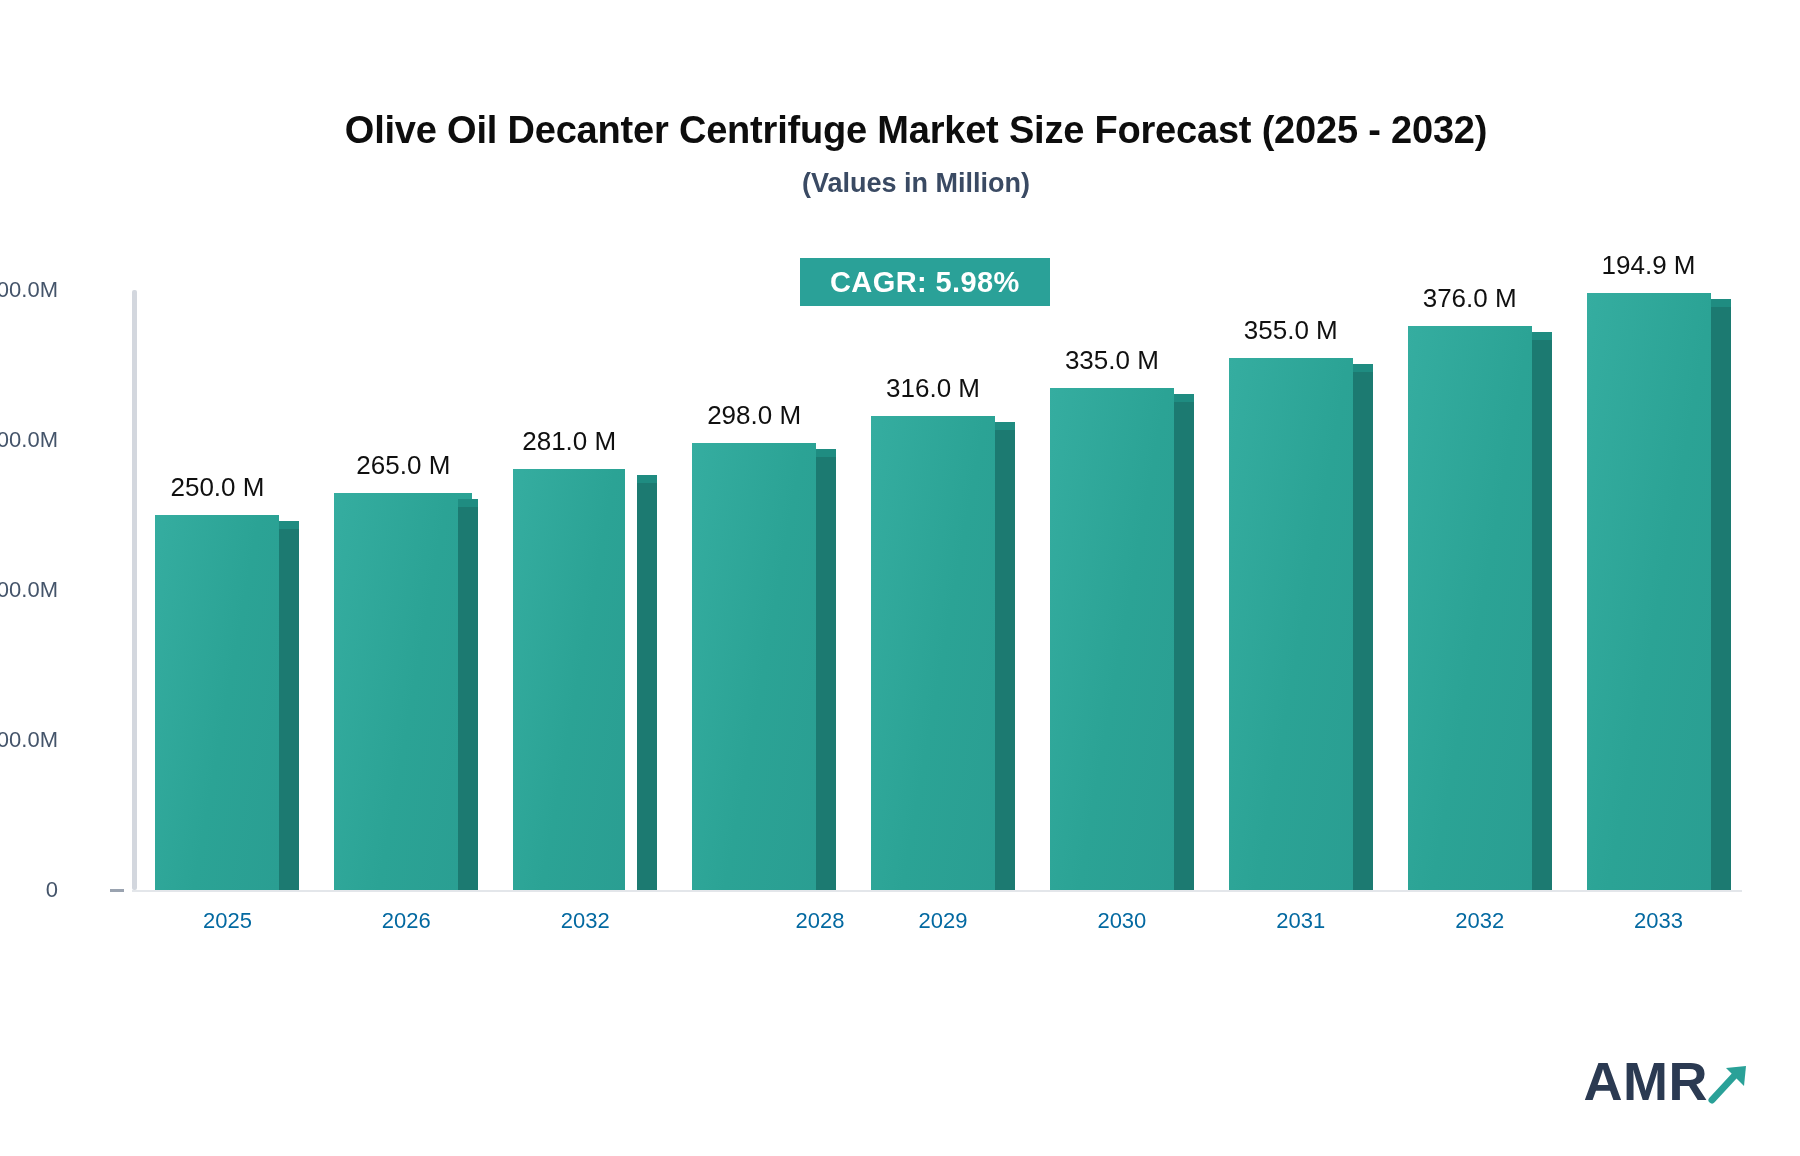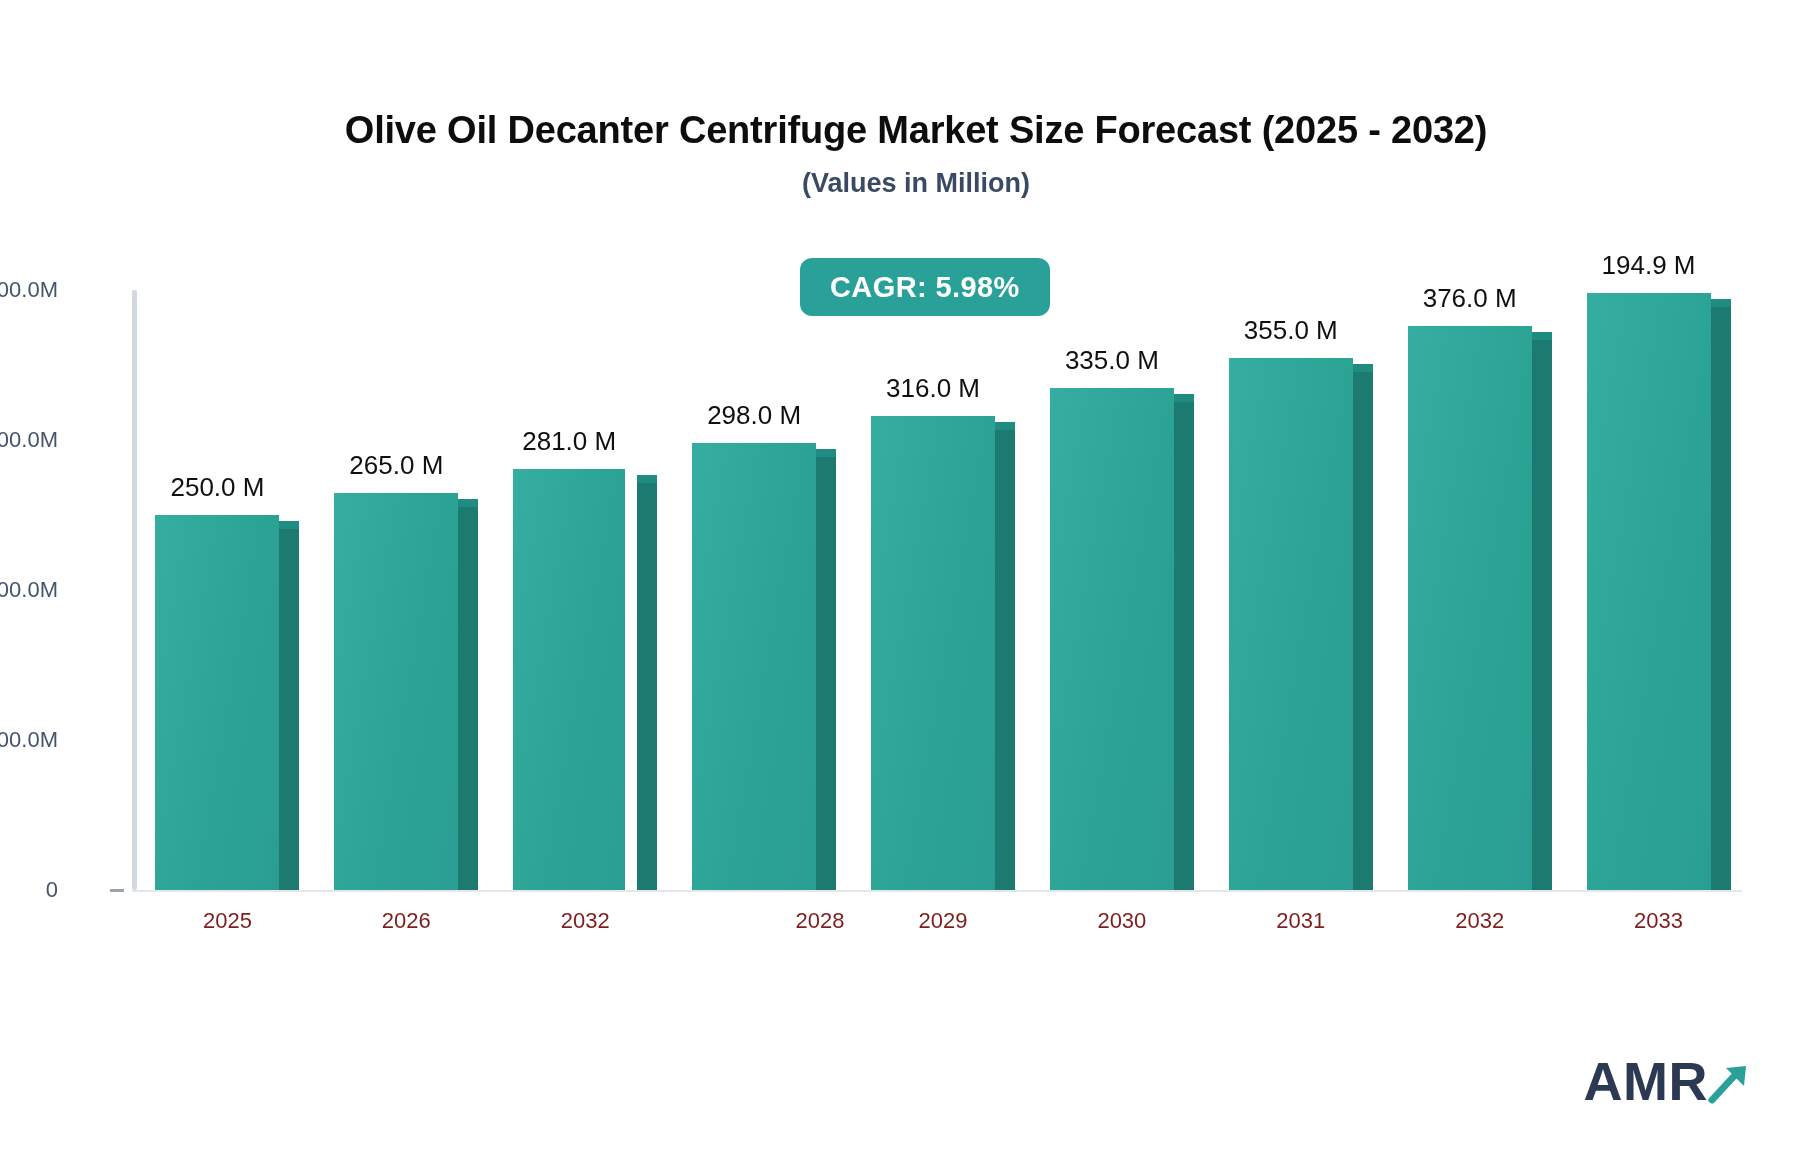--- a/index.html
+++ b/index.html
@@ -44,27 +44,27 @@
     font-weight: bold;
     color: #3a4a63;
     white-space: nowrap;
   }
 
   
   #cagr-badge {
     position: absolute;
     top: 258px;
     left: 800px;
-    height: 58px;
+    height: 48px;
     padding: 0 30px;
     display: flex;
     align-items: center;
     justify-content: center;
     background: #2aa198;
-    border-radius: 12px;
+    border-radius: 0;
     color: #ffffff;
     font-size: 29px;
     font-weight: bold;
     letter-spacing: 0.4px;
     white-space: nowrap;
     box-sizing: border-box;
   }
 
   
   #plot {
@@ -143,21 +143,21 @@
     transform: translateX(-50%);
     margin-bottom: 12px;
     font-size: 26px;
     color: #101010;
     white-space: nowrap;
   }
   .x-tick {
     position: absolute;
     top: 618px;
     font-size: 22px;
-    color: #7f1d1d;
+    color: #0369a1;
     text-align: right;
     white-space: nowrap;
     transform: translateX(-50%);
   }
 
   
   #amr-logo {
     position: absolute;
     right: 48px;
     bottom: 48px;
@@ -202,21 +202,21 @@
         <div class="y-tick" style="top: 600px;">0</div>
         <div style="position: absolute; left: -22px; top: 599px; width: 14px; height: 3px; background: rgb(154, 163, 176);"></div>
       </div>
     <div id="bars">
         <div class="bar-group" style="left: 23.4444px; width: 124px; height: 375px;">
           <div class="bar-face" style="height: 375px;"></div>
           <div class="bar-side" style="left: 124px; height: 361px;"></div>
           <div class="bar-top" style="left: 124px; bottom: 361px; width: 20px;"></div>
           <div class="bar-label">250.0 M</div>
         </div>
-        <div class="bar-group" style="left: 202.333px; width: 124px; height: 397.5px;">
+        <div class="bar-group" style="left: 202.333px; width: 124px; height: 397.5px; padding-left: 14px;">
           <div class="bar-face" style="height: 397.5px;"></div>
           <div class="bar-side" style="left: 124px; height: 383.5px;"></div>
           <div class="bar-top" style="left: 124px; bottom: 383.5px; width: 20px;"></div>
           <div class="bar-label">265.0 M</div>
         </div>
         <div class="bar-group" style="left: 381.222px; width: 112px; height: 421.5px;">
           <div class="bar-face" style="height: 421.5px;"></div>
           <div class="bar-side" style="left: 124px; height: 407.5px;"></div>
           <div class="bar-top" style="left: 124px; bottom: 407.5px; width: 20px;"></div>
           <div class="bar-label">281.0 M</div>

